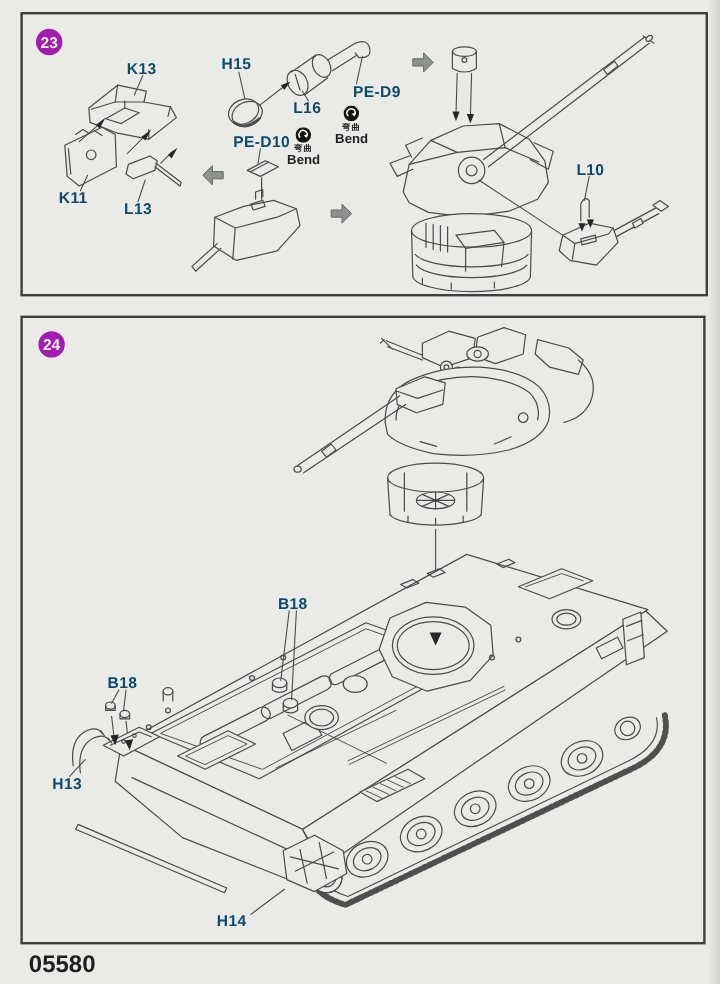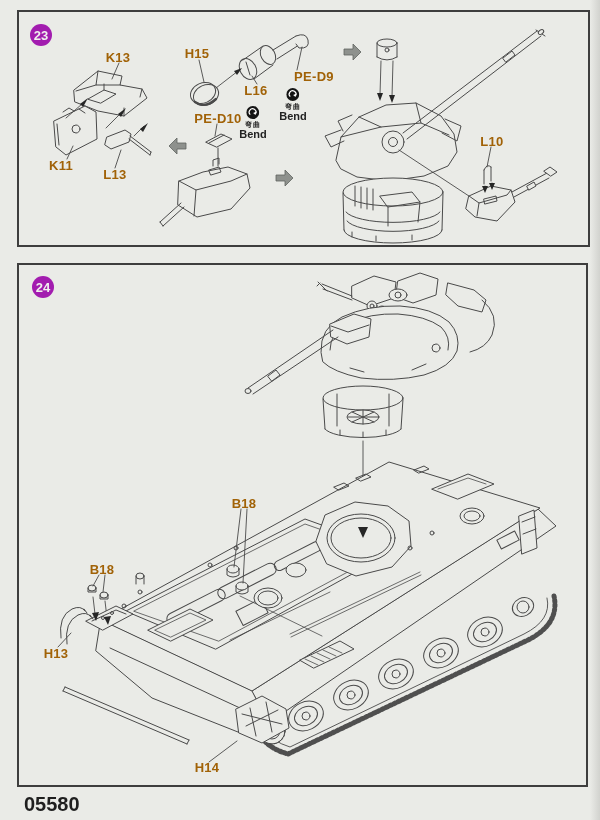--- a/index.html
+++ b/index.html
@@ -12,21 +12,21 @@
   #panel23{left:17px;top:10px;width:573px;height:237px;}
   #panel24{left:17px;top:263px;width:571px;height:524px;}
   #art{position:absolute;left:0;top:0;}
   .badge{
     position:absolute;width:22px;height:22px;border-radius:50%;
     background:#a21caf;color:#f0f0ee;display:flex;align-items:center;justify-content:center;
     font-size:13px;font-weight:700;transform:translate(-50%,-50%);z-index:5;
   }
   .part-label{
     position:absolute;transform:translate(-50%,-50%);
-    font-size:13px;font-weight:700;color:#a16207;letter-spacing:.3px;white-space:nowrap;z-index:5;
+    font-size:13px;font-weight:700;color:#0c4a6e;letter-spacing:.3px;white-space:nowrap;z-index:5;
   }
   .bend{
     position:absolute;transform:translateX(-50%);display:flex;flex-direction:column;
     align-items:center;line-height:1;z-index:5;
   }
   .bend .zh{font-size:7px;font-weight:700;color:#222;margin-top:2px;letter-spacing:1px;}
   .bend .en{font-size:11px;font-weight:700;color:#222;margin-top:1px;}
   .footer-kit{position:absolute;left:24px;top:793px;font-size:20px;font-weight:700;color:#1f1f1f;z-index:5;}
   .footer-page{position:absolute;left:318px;top:791px;transform:translateX(-50%);font-size:15px;font-weight:700;color:#1f1f1f;z-index:5;margin-top:48px;}
   .right-shade{position:absolute;right:0;top:0;width:10px;height:820px;
@@ -320,18 +320,18 @@
     <path d="M4,8.6 A3.4,3.4 0 1 1 9.4,7.6" stroke="#fff" stroke-width="1.2" fill="none"></path>
     <path d="M10.4,5.4 L9.2,9 L6.9,6.9 Z" fill="#fff"></path>
   </svg>
   <div class="zh">弯曲</div>
   <div class="en">Bend</div>
 </div>
 
 <div class="part-label" style="left:244px;top:503px;">B18</div>
 <div class="part-label" style="left:102px;top:569px;">B18</div>
 <div class="part-label" style="left:56px;top:653px;">H13</div>
-<div class="part-label" style="left:207px;top:767px;">H14</div>
+<div class="part-label" style="left:193px;top:767px;">H14</div>
 
 <div class="footer-kit">05580</div>
 <div class="footer-page">20</div>
 
 <div class="right-shade"></div>
 
 </body></html>

